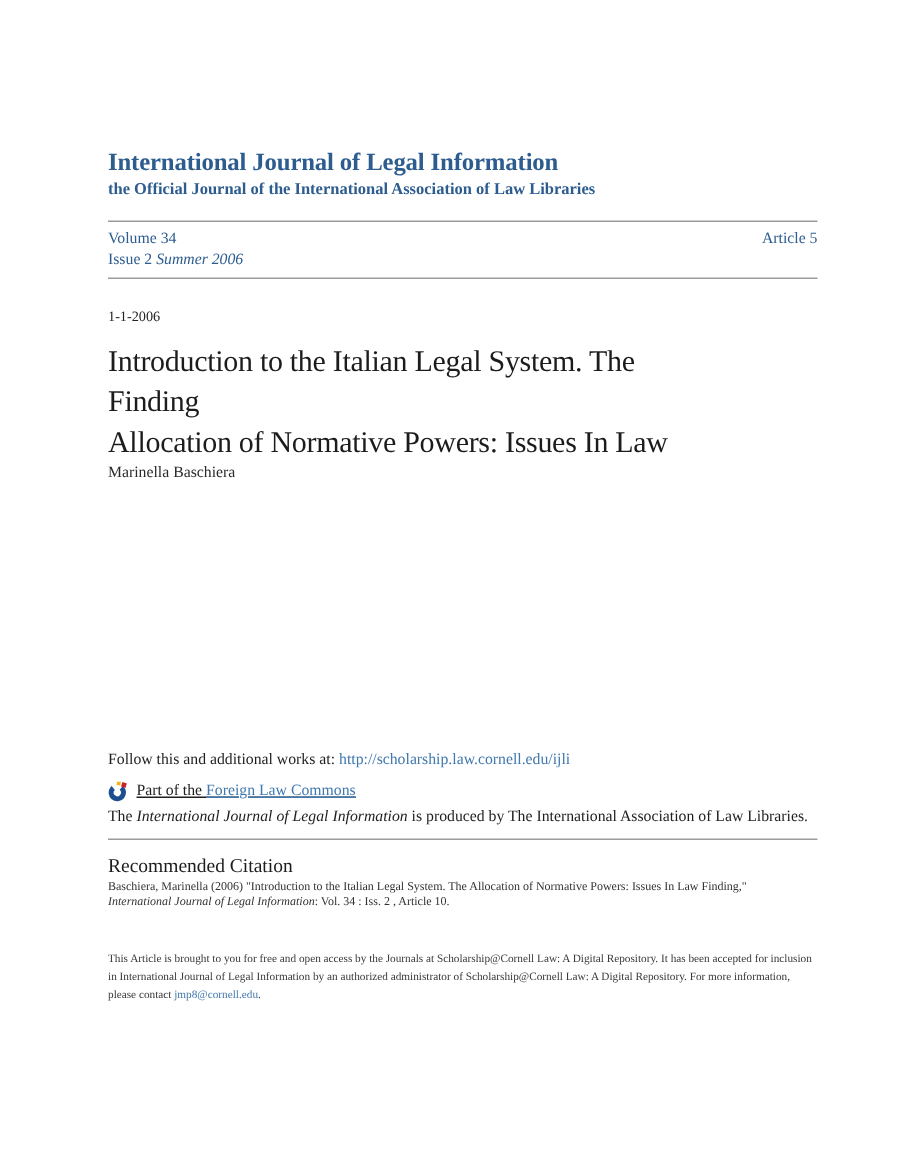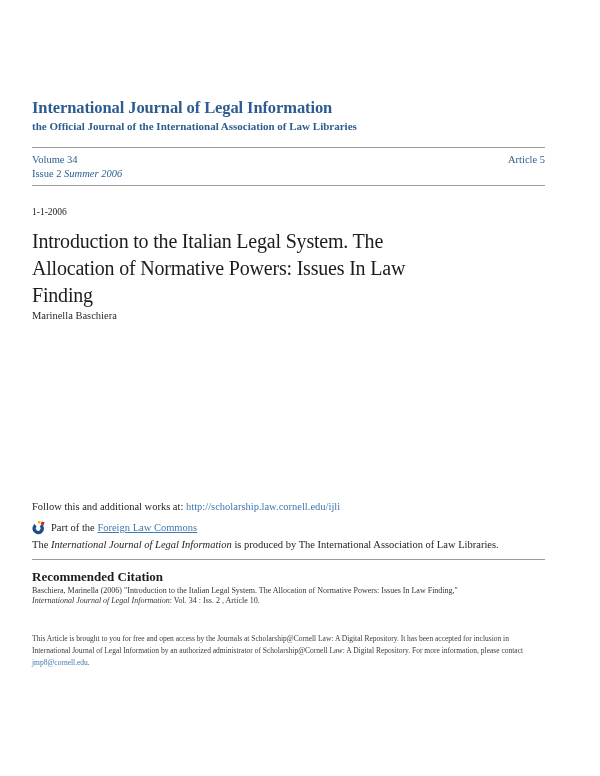--- a/index.html
+++ b/index.html
@@ -2,48 +2,48 @@
 <html><head>
 <meta charset="utf-8">
 <style>
   * { margin: 0; padding: 0; box-sizing: border-box; }
   html, body { background: #ffffff; }
   body {
     width: 600px; height: 776px; overflow: hidden;
     font-family: "Liberation Serif", "DejaVu Serif", serif;
     color: #1e1e1e;
   }
-  .page { padding: 0 55px 0 32px; }
+  .page { padding: 0 55px 0 72px; }
   .rule { border: 0; border-top: 1px solid #9b9b9b; width: 100%; }
 
   
   .j-title { margin-top: 98px; font-size: 16.5px; line-height: 20px; font-weight: bold; color: #2d5c8f; letter-spacing: -0.1px; }
   .j-sub   { margin-top: 2px; font-size: 11px; line-height: 13px; font-weight: bold; color: #2d5c8f; }
   .rule-1  { margin-top: 14px; }
   .vol-row { display: flex; justify-content: space-between; padding: 5px 0 4px 0; color: #2d5c8f; font-size: 10.5px; line-height: 14px; }
   .article-no { font-size: 10.5px; }
 
   
   .date   { margin-top: 20px; font-size: 9.5px; line-height: 12px; color: #222; }
   .title  { margin-top: 10px; font-size: 20px; line-height: 27px; color: #1c1c1c; font-weight: normal; letter-spacing: -0.2px; }
   .title div { white-space: nowrap; }
   .author { margin-top: 0; font-size: 10.5px; line-height: 13px; color: #2a2a2a; }
 
   
   .links  { margin-top: 178px; }
   .follow { font-size: 10.5px; line-height: 13px; }
   a, .link { color: #4178ae; text-decoration: none; cursor: pointer; }
-  .part   { margin-top: 7px; font-size: 10.5px; line-height: 15px; display: flex; align-items: center; gap: 5px; }
+  .part   { margin-top: 7px; font-size: 10.5px; line-height: 15px; display: flex; align-items: center; gap: 5px; text-decoration: underline; }
   .part .link-underline { text-decoration: underline; }
   .dc-icon { width: 14px; height: 14px; flex: 0 0 auto; display: inline-block; }
   .produced { margin-top: 3px; font-size: 10.5px; line-height: 13px; }
   .rule-3 { margin-top: 8px; }
 
   
-  .rec-heading { margin-top: 9px; font-size: 13px; line-height: 15px; color: #1c1c1c; font-weight: bold; }
+  .rec-heading { margin-top: 9px; font-size: 13px; line-height: 15px; color: #1c1c1c; }
   .citation { margin-top: 2px; font-size: 8px; line-height: 10px; color: #333; }
 
   
   .fine-print { margin-top: 27px; font-size: 7.5px; line-height: 12px; color: #3a3a3a; }
 </style>
 </head>
 <body>
 
 <div class="page">
 
@@ -58,22 +58,22 @@
       </div>
       <div class="article-no">Article 5</div>
     </div>
     <hr class="rule">
   </div>
 
   <div>
     <div class="date">1-1-2006</div>
     <div class="title">
       <div>Introduction to the Italian Legal System. The</div>
+      <div>Finding</div>
       <div>Allocation of Normative Powers: Issues In Law</div>
-      <div>Finding</div>
     </div>
     <div class="author">Marinella Baschiera</div>
   </div>
 
   <div class="links">
     <div class="follow"><span>Follow this and additional works at: </span><a class="link">http://scholarship.law.cornell.edu/ijli</a></div>
 
     <div class="part">
       <svg class="dc-icon" viewBox="0 0 14 14" aria-hidden="true">
         <circle cx="6.2" cy="7.4" r="4.1" fill="none" stroke="#1d4f8f" stroke-width="3.4" stroke-dasharray="19.5 6.3" transform="rotate(-50 6.2 7.4)"></circle>

